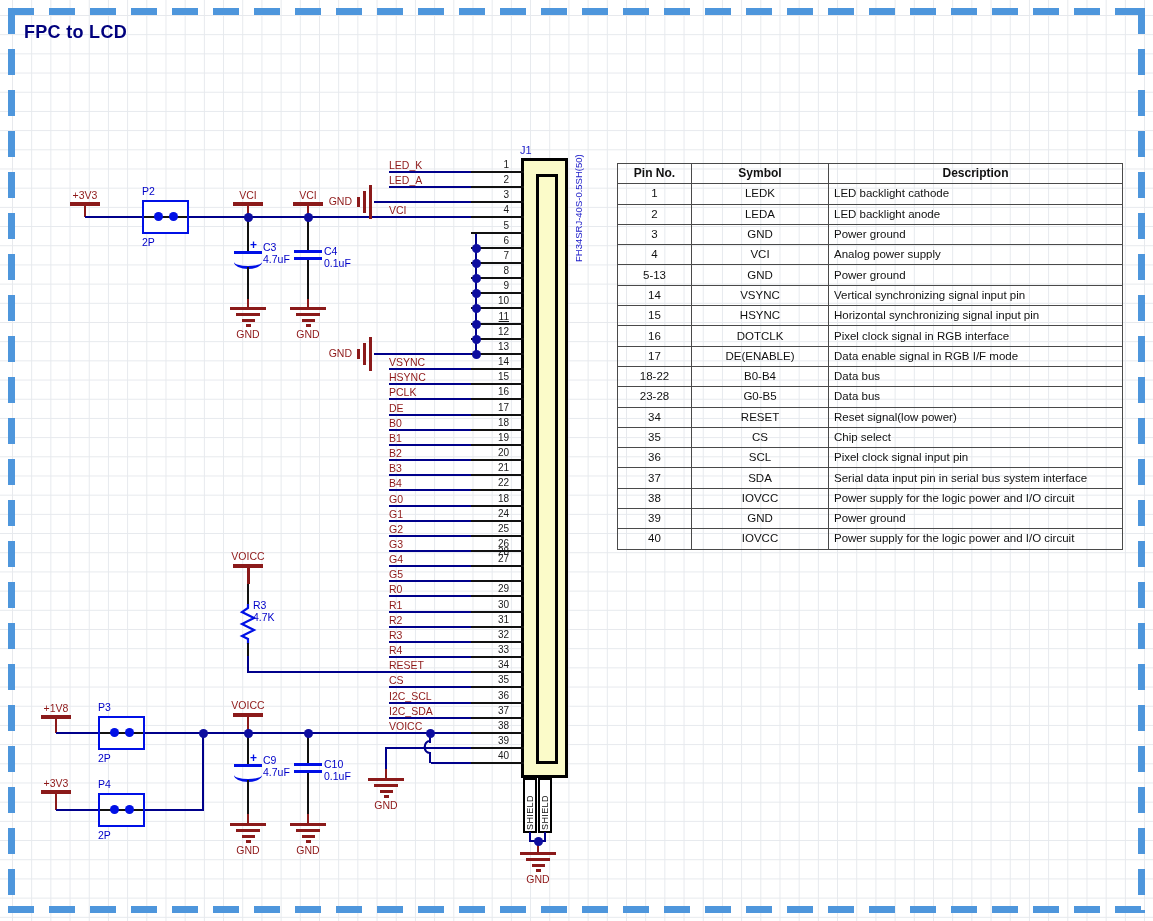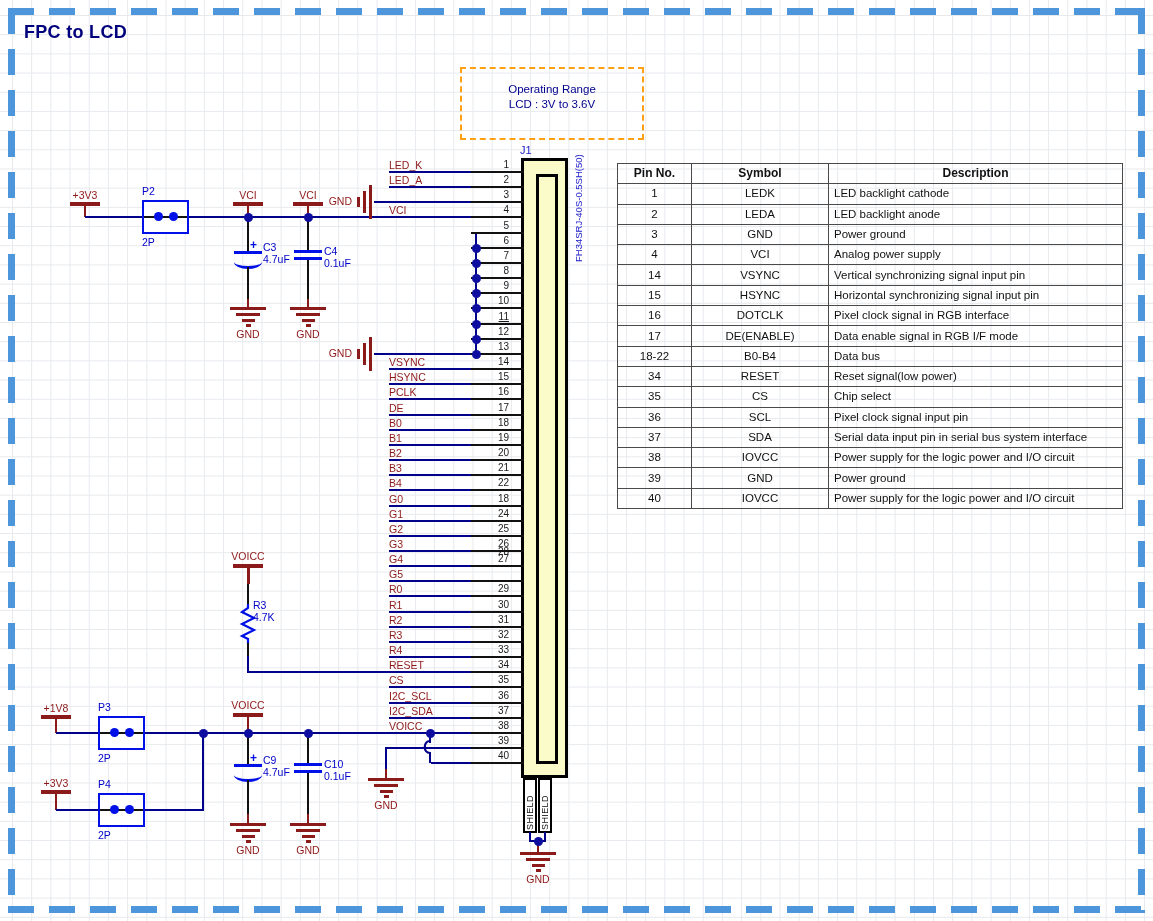--- a/index.html
+++ b/index.html
@@ -51,24 +51,20 @@
 
 <div id="sheet">
 
   <div class="dash h" style="left:8px;top:8px;width:1137px;"></div>
   <div class="dash h" style="left:8px;top:906px;width:1137px;"></div>
   <div class="dash v" style="left:8px;top:8px;height:905px;"></div>
   <div class="dash v" style="left:1138px;top:8px;height:905px;"></div>
 
   <div id="title">FPC to LCD</div>
 
-  <div id="notebox">
-    <div>Operating Range</div>
-    <div>LCD : 3V to 3.6V</div>
-  </div>
 
   <div class="pw" style="left:55px;top:189px;">+3V3</div>
   <div class="rs" style="left:70px;top:202px;width:30px;height:3.5px;"></div>
   <div class="rs" style="left:84px;top:205px;width:2px;height:12px;"></div>
   <div class="w" style="left:85px;top:216px;width:57px;height:2px;"></div>
   <div class="hdr" style="left:142px;top:200px;width:43px;height:30px;">
     <i class="ln"></i>
     <i class="d1"></i>
     <i class="d2"></i>
   </div>
@@ -414,20 +410,25 @@
             <td class="c">3</td>
             <td class="c">GND</td>
             <td>Power ground</td>
           </tr>
           <tr>
             <td class="c">4</td>
             <td class="c">VCI</td>
             <td>Analog power supply</td>
           </tr>
           <tr>
+            <td class="c">5-13</td>
+            <td class="c">GND</td>
+            <td>Power ground</td>
+          </tr>
+          <tr>
             <td class="c">14</td>
             <td class="c">VSYNC</td>
             <td>Vertical synchronizing signal input pin</td>
           </tr>
           <tr>
             <td class="c">15</td>
             <td class="c">HSYNC</td>
             <td>Horizontal synchronizing signal input pin</td>
           </tr>
           <tr>
@@ -436,20 +437,25 @@
             <td>Pixel clock signal in RGB interface</td>
           </tr>
           <tr>
             <td class="c">17</td>
             <td class="c">DE(ENABLE)</td>
             <td>Data enable signal in RGB I/F mode</td>
           </tr>
           <tr>
             <td class="c">18-22</td>
             <td class="c">B0-B4</td>
+            <td>Data bus</td>
+          </tr>
+          <tr>
+            <td class="c">23-28</td>
+            <td class="c">G0-B5</td>
             <td>Data bus</td>
           </tr>
           <tr>
             <td class="c">34</td>
             <td class="c">RESET</td>
             <td>Reset signal(low power)</td>
           </tr>
           <tr>
             <td class="c">35</td>
             <td class="c">CS</td>

